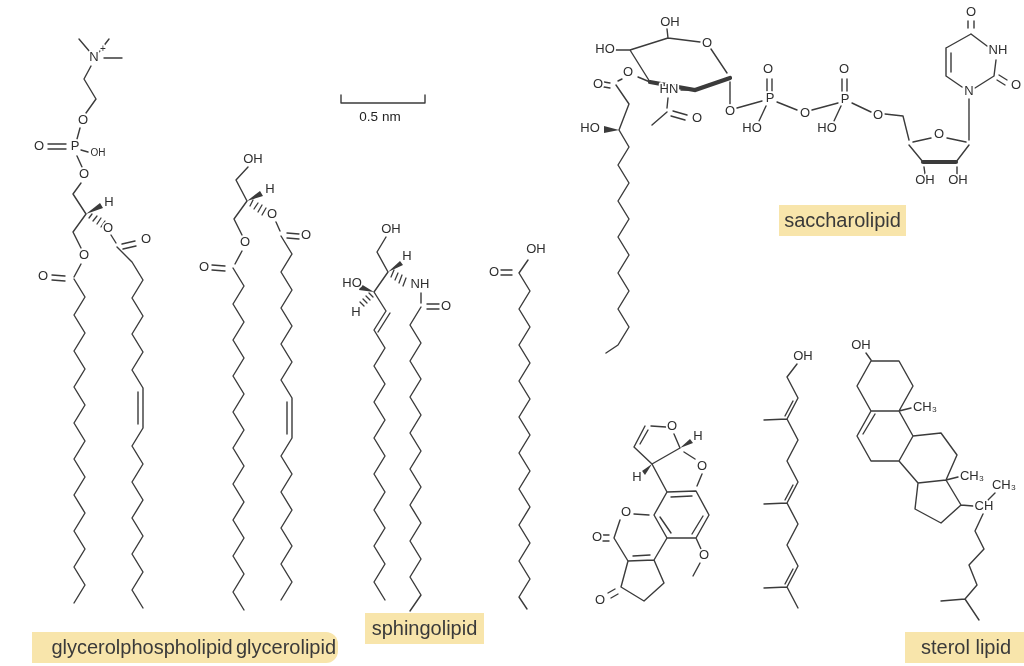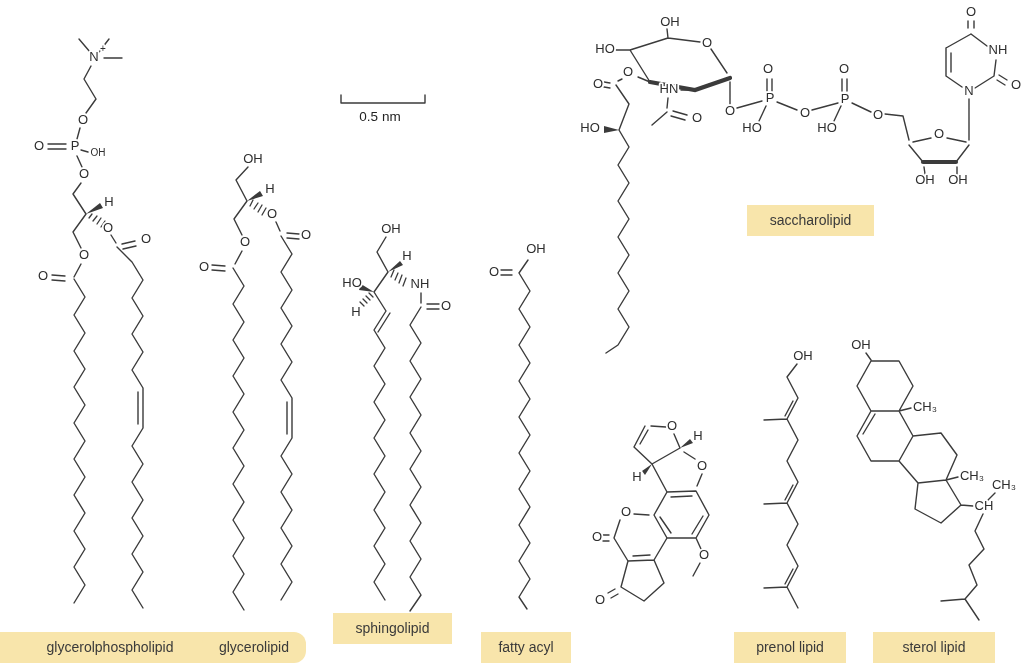--- a/index.html
+++ b/index.html
@@ -10,21 +10,21 @@
   .bold{stroke:#3b3b3b;stroke-width:4.2;fill:none;stroke-linecap:round;}
   .hash{stroke:#3b3b3b;stroke-width:1.3;fill:none;stroke-linecap:round;}
   .wedge{fill:#3b3b3b;stroke:none;}
   text.atom{font-size:13px;fill:#2e2e2e;text-anchor:middle;dominant-baseline:middle;
             paint-order:stroke;stroke:#ffffff;stroke-width:3.5px;stroke-linejoin:round;
             font-family:"Liberation Sans",sans-serif;}
   text.small{font-size:10px;}
   text.bar-label{font-size:13.5px;fill:#222;text-anchor:middle;dominant-baseline:middle;
             font-family:"Liberation Sans",sans-serif;}
   .cat-label{position:absolute;height:31px;line-height:31px;text-align:center;
-             background:#f8e5ab;color:#3a3a3a;font-size:14px;}
+             background:#f8e5ab;color:#3a3a3a;font-size:20px;margin-left:32px;}
 </style>
 </head>
 <body>
 
 <div class="canvas">
 
 <svg width="1024" height="666" viewBox="0 0 1024 666">
 
   <g>
     <path class="bond" d="
@@ -231,17 +231,15 @@
   <g>
     <path class="bond" d="M341,103 L425,103 M341,95 L341,103 M425,95 L425,103"></path>
     <text class="bar-label" x="380" y="117">0.5 nm</text>
   </g>
 </svg>
 
 <div class="cat-label" style="left:747px;top:205px;width:127px;">saccharolipid</div>
 <div class="cat-label" style="left:0px;top:632px;width:220px;">glycerolphospholipid</div>
 <div class="cat-label" style="left:202px;top:632px;width:104px;border-radius:12px;">glycerolipid</div>
 <div class="cat-label" style="left:333px;top:613px;width:119px;">sphingolipid</div>
-<div class="cat-label" style="left:481px;top:632px;width:90px;">fatty acyl</div>
-<div class="cat-label" style="left:734px;top:632px;width:112px;">prenol lipid</div>
 <div class="cat-label" style="left:873px;top:632px;width:122px;">sterol lipid</div>
 
 </div>
 
 </body></html>

